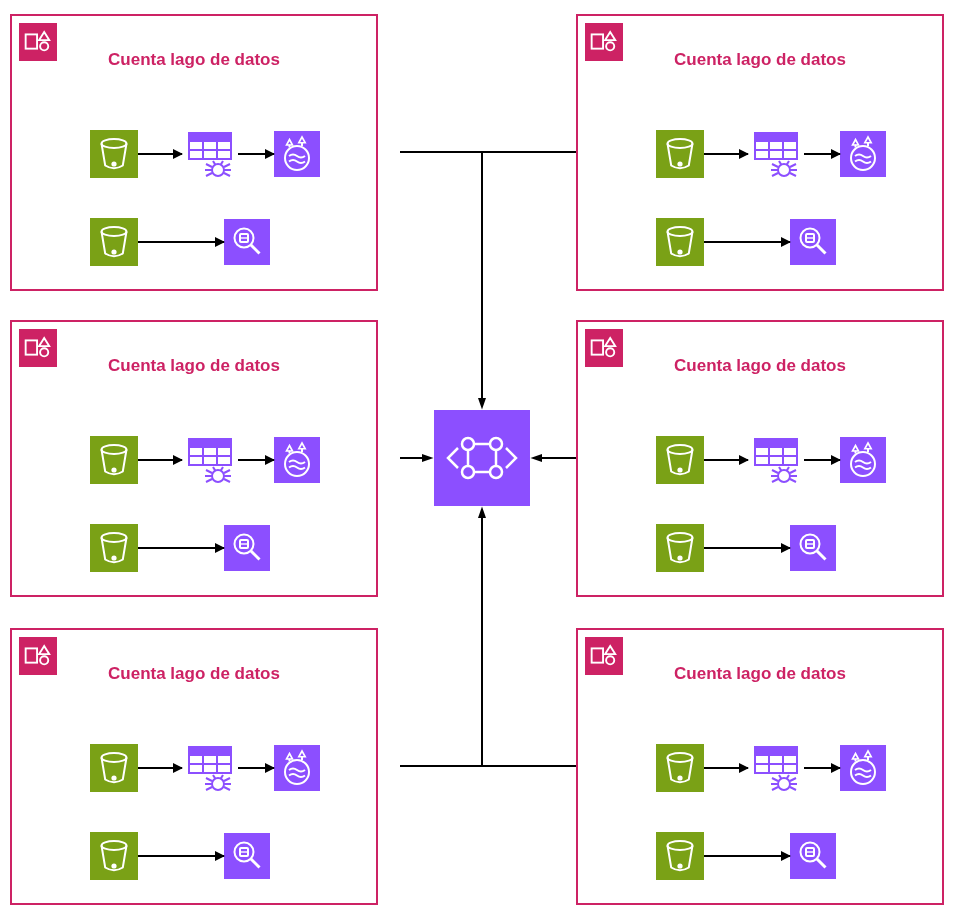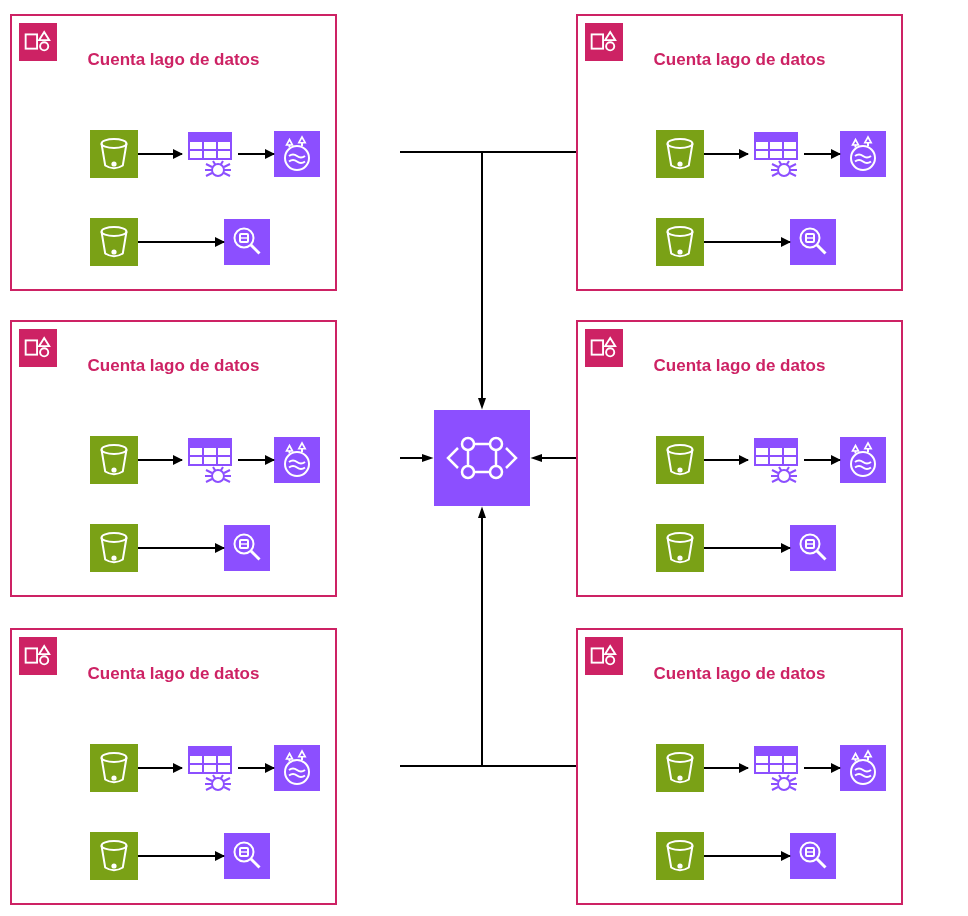--- a/index.html
+++ b/index.html
@@ -11,21 +11,21 @@
   *{box-sizing:border-box;margin:0;padding:0}
   html,body{width:968px;height:916px}
   body{
     position:relative;
     background:#fff;
     font-family:"Liberation Sans",sans-serif;
     overflow:hidden;
   }
   .account-box{
     position:absolute;
-    width:327px;height:277px;
+    width:368px;height:277px;
     border:2px solid var(--pink);
     background:#fff;
   }
   .account-icon{
     position:absolute;left:7px;top:7px;
     width:38px;height:38px;
     background:var(--pink);
   }
   .box-title{
     position:absolute;left:0;right:0;top:34px;

